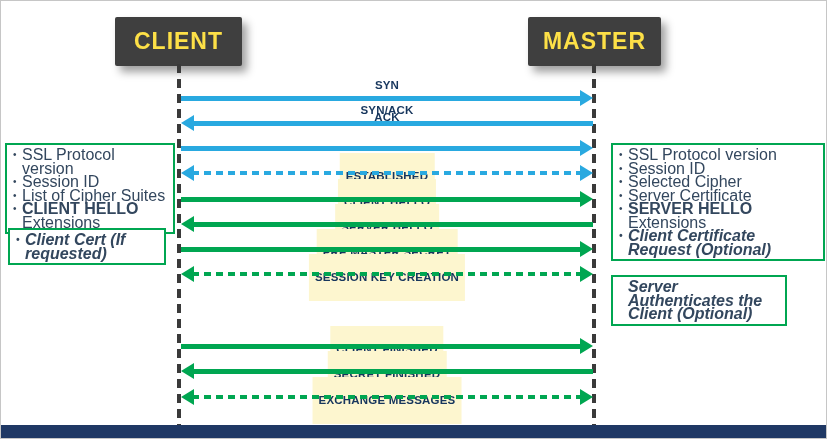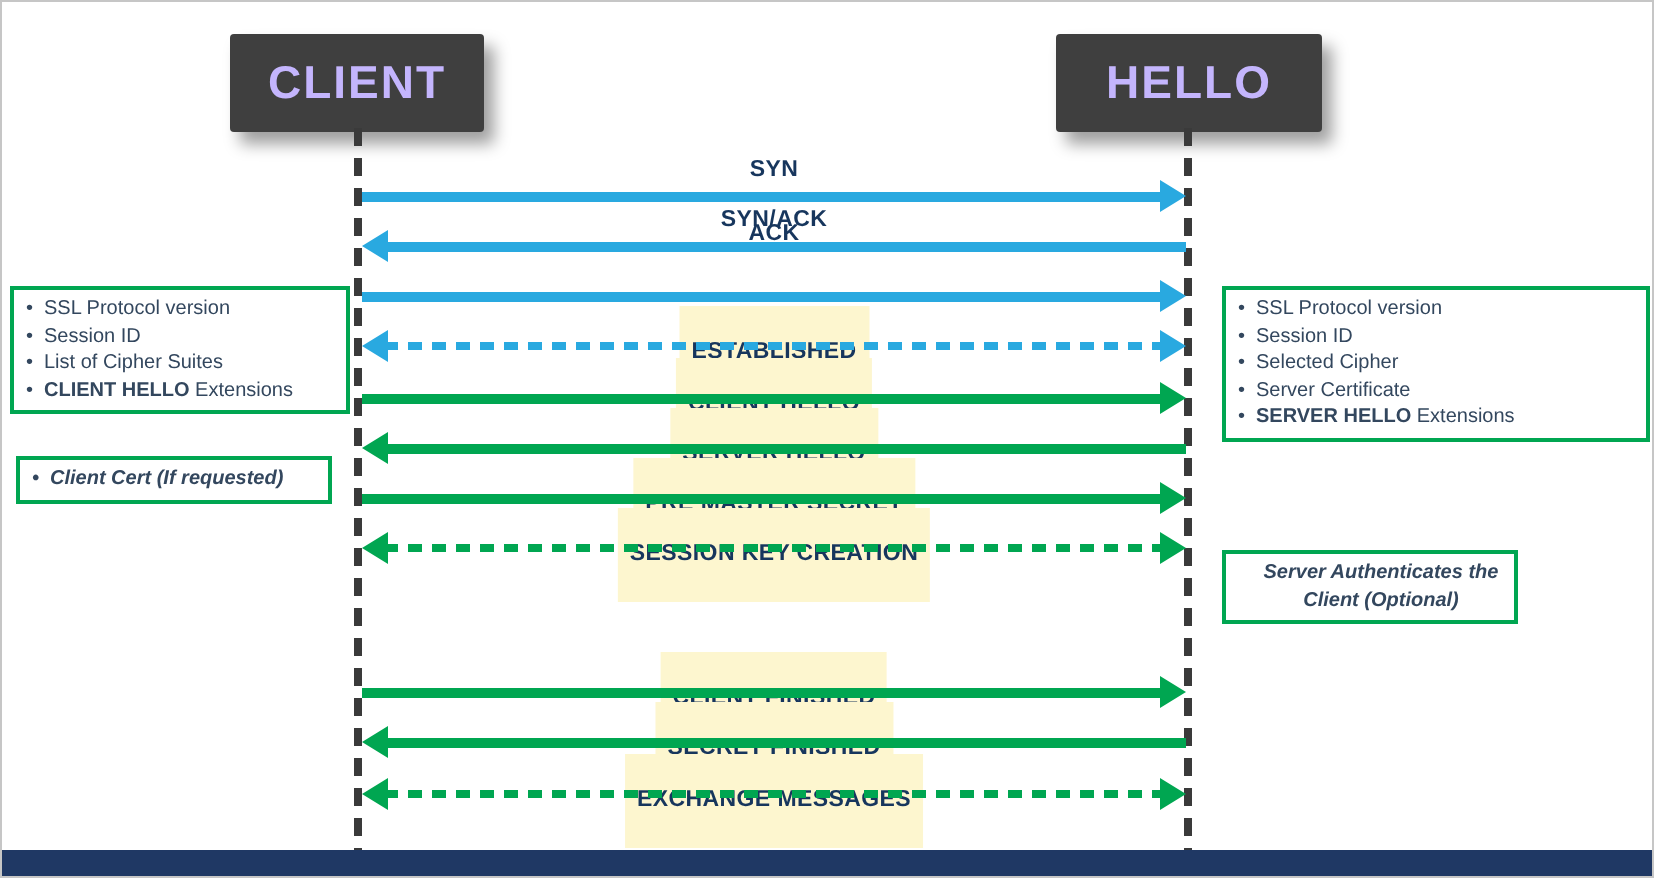--- a/index.html
+++ b/index.html
@@ -3,21 +3,21 @@
 <meta charset="utf-8">
 <style>
   * { margin:0; padding:0; box-sizing:border-box; }
   html,body { background:#fff; font-family:"Liberation Sans", sans-serif; }
   .canvas {
     position:relative; width:827px; height:439px; background:#fff;
     border:1px solid #c6c6c6; overflow:hidden;
   }
   .actor {
     position:absolute; top:16px; height:49px;
-    background:var(--actor-bg,#3f3f3f); color:#c4b5fd;
+    background:var(--actor-bg,#3f3f3f); color:#fde047;
     font-size:23px; font-weight:bold; letter-spacing:1px;
     display:flex; align-items:center; justify-content:center;
     border-radius:2px; box-shadow:5px 6px 8px rgba(0,0,0,0.38);
   }
   .actor.client { left:114px; width:127px; }
   .actor.server { left:527px; width:133px; }
   .lifeline {
     position:absolute; top:63px; bottom:13px; width:4px;
     background:repeating-linear-gradient(to bottom,#3a3a3a 0 9px,transparent 9px 15px);
   }
@@ -29,44 +29,44 @@
     white-space:nowrap; letter-spacing:0.2px; line-height:15px;
   }
   .msg-label.hl { background:var(--hl,#fdf6cf); padding:16px 6px; }
   .msg-line { position:absolute; }
   .head {
     position:absolute; width:0; height:0;
     border-top:8px solid transparent; border-bottom:8px solid transparent;
   }
   .ann {
     position:absolute; border:2px solid var(--green,#00a651); background:#fff;
-    padding:3px 4px; font-size:10px; color:#33475e;
+    padding:3px 4px; font-size:16px; color:#33475e;
   }
   .ann ul { list-style:none; margin:0; padding:0; }
   .ann li { position:relative; line-height:13.5px; padding-left:11px; }
   .ann li.bullet::before { content:"\2022"; position:absolute; left:2px; top:0; font-size:10px; }
   .ann li.bold-italic { font-weight:bold; font-style:italic; }
   #box-left-top  { left:4px;   top:142px; width:170px; }
   #box-left-mid  { left:7px;   top:227px; width:158px; }
   #box-right-top { left:610px; top:142px; width:214px; }
-  #box-right-mid { left:610px; top:274px; width:148px;text-align:center; }
+  #box-right-mid { left:610px; top:274px; width:176px; }
   .note {
     position:absolute; left:392px; top:292px; transform:translateX(-50%);
     border:2px solid var(--green,#00a651); background:#fff;
     padding:4px 10px; font-size:11.5px; font-weight:bold; color:#111;
     white-space:nowrap;
   }
   .bottom-bar { position:absolute; left:0; right:0; bottom:0; height:13px; background:var(--bar,#1f3864); }
 </style>
 </head>
 <body>
 
 <div class="canvas">
   <div class="actor client">CLIENT</div>
-  <div class="actor server">HELLO</div>
+  <div class="actor server">MASTER</div>
   <div class="lifeline client-line"></div>
   <div class="lifeline server-line"></div>
 
   <div id="messages">
       <div class="msg-label" style="top: 77px;">SYN</div>
       <div class="msg-line" style="left: 180px; width: 401px; top: 95px; height: 5px; background: rgb(41, 169, 224);"></div>
       <div class="head" style="left: 579px; top: 89px; border-left: 13px solid rgb(41, 169, 224);"></div>
       <div class="msg-label" style="top: 102px;">SYN/ACK</div>
       <div class="msg-line" style="left: 191px; width: 401px; top: 120px; height: 5px; background: rgb(41, 169, 224);"></div>
       <div class="head" style="left: 180px; top: 114px; border-right: 13px solid rgb(41, 169, 224);"></div>
@@ -115,20 +115,21 @@
         <li class="bullet bold-italic">Client Cert (If requested)</li>
       </ul>
   </div>
   <div class="ann" id="box-right-top">
     <ul id="ann-right-top">
         <li class="bullet normal">SSL Protocol version</li>
         <li class="bullet normal">Session ID</li>
         <li class="bullet normal">Selected Cipher</li>
         <li class="bullet normal">Server Certificate</li>
         <li class="bullet normal"><b>SERVER HELLO</b> Extensions</li>
+        <li class="bullet bold-italic">Client Certificate Request (Optional)</li>
       </ul>
   </div>
   <div class="ann" id="box-right-mid">
     <ul id="ann-right-mid">
         <li class="bold-italic">Server Authenticates the Client (Optional)</li>
       </ul>
   </div>
 
   <div class="bottom-bar"></div>
 </div>

